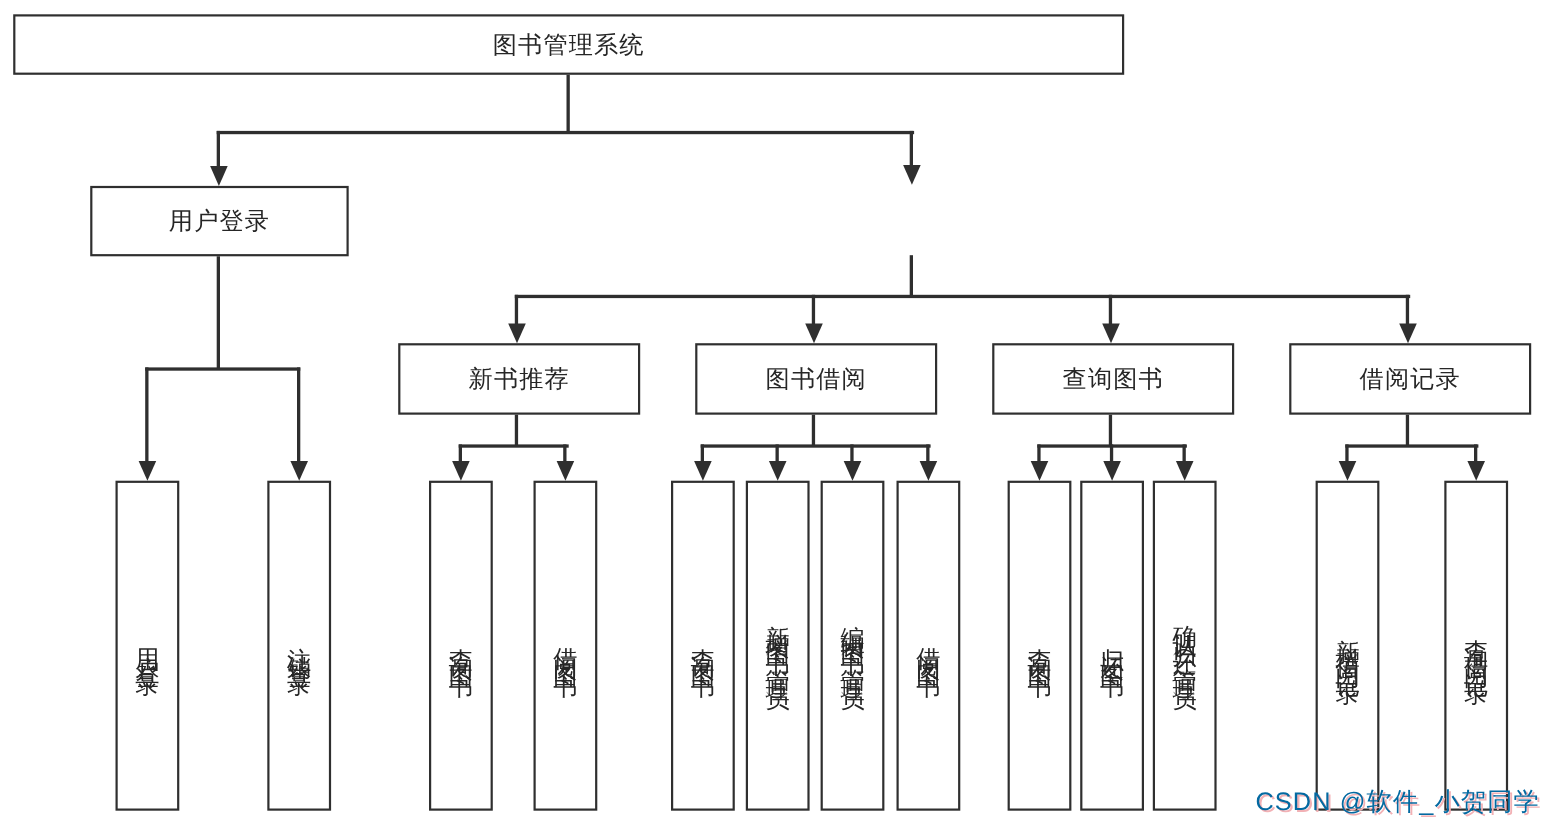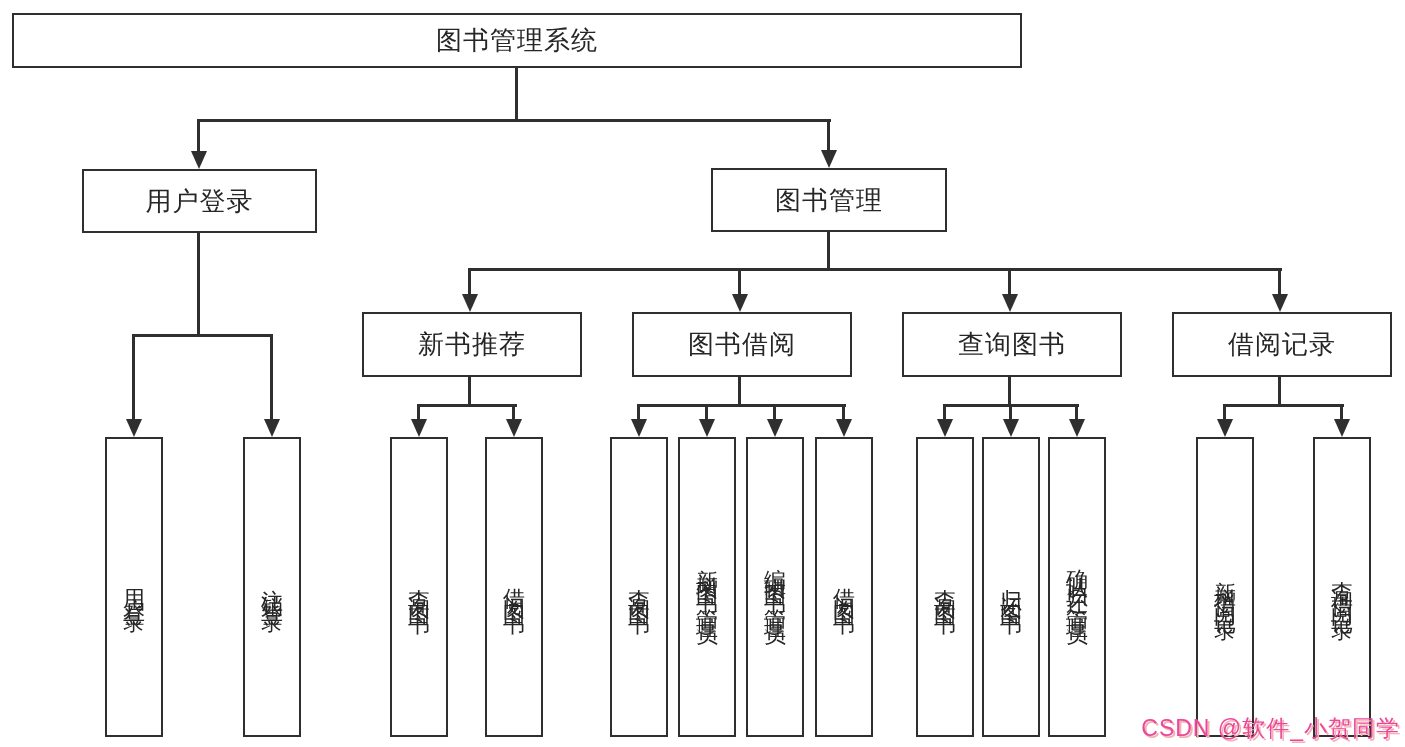--- a/index.html
+++ b/index.html
@@ -14,21 +14,21 @@
   }
   .node {
     position: absolute;
     border: 2px solid #2f2f2f;
     background: #ffffff;
     display: flex;
     align-items: center;
     justify-content: center;
     color: #262626;
   }
-  .h-node { font-size: 26px; letter-spacing: 1px; white-space: nowrap; text-align: right; }
+  .h-node { font-size: 22px; letter-spacing: 1px; white-space: nowrap; text-align: right; }
   .v-node {
     writing-mode: vertical-rl;
     text-orientation: mixed;
     font-size: 22px;
     letter-spacing: 8px;
     line-height: 1;
     white-space: nowrap;
   }
   .line { position: absolute; background: #2f2f2f; }
   .arrow {
@@ -37,21 +37,21 @@
     border-left: 8px solid transparent;
     border-right: 8px solid transparent;
     border-top: 18px solid #2f2f2f;
   }
   .watermark {
     position: absolute;
     right: 5px;
     bottom: 3px;
     font-size: 23px;
     letter-spacing: 1px;
-    color: #ec4899;
+    color: #0369a1;
     text-shadow: 2px 2px 0 #f2b1b5;
     z-index: 5;
     white-space: nowrap;
   }
 
   
   .root-box   { left: 12px;   top: 13px;  width: 1010px; height: 55px; }
   .b-user     { left: 82px;   top: 169px; width: 235px;  height: 64px; }
   .b-mgmt     { left: 711px;  top: 168px; width: 236px;  height: 64px; }
   .g-box      { top: 312px; width: 220px; height: 65px; }
@@ -64,21 +64,20 @@
   .lf11 { left: 1196px; } .lf12 { left: 1313px; }
 </style>
 </head>
 <body>
 
 <div class="canvas">
 
   <div class="node h-node root-box">图书管理系统</div>
 
   <div class="node h-node b-user">用户登录</div>
-  <div class="node h-node b-mgmt">图书管理</div>
 
   <div class="node h-node g-box g0">新书推荐</div>
   <div class="node h-node g-box g1">图书借阅</div>
   <div class="node h-node g-box g2">查询图书</div>
   <div class="node h-node g-box g3">借阅记录</div>
 
   <div class="node v-node leaf lf0">用户登录</div>
   <div class="node v-node leaf lf1">注销登录</div>
 
   <div class="node v-node leaf lf2">查询图书</div>

